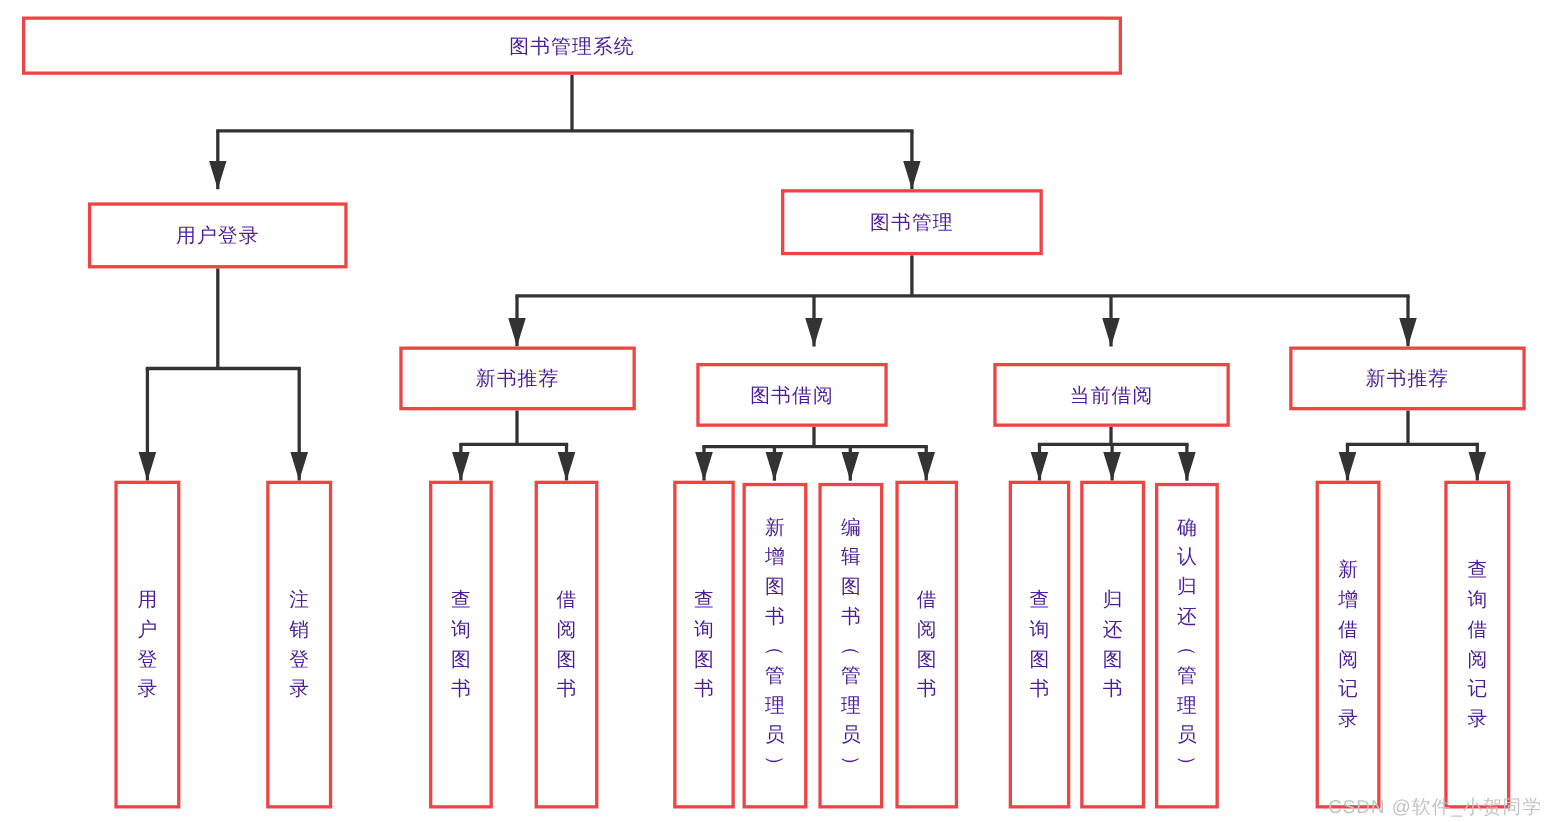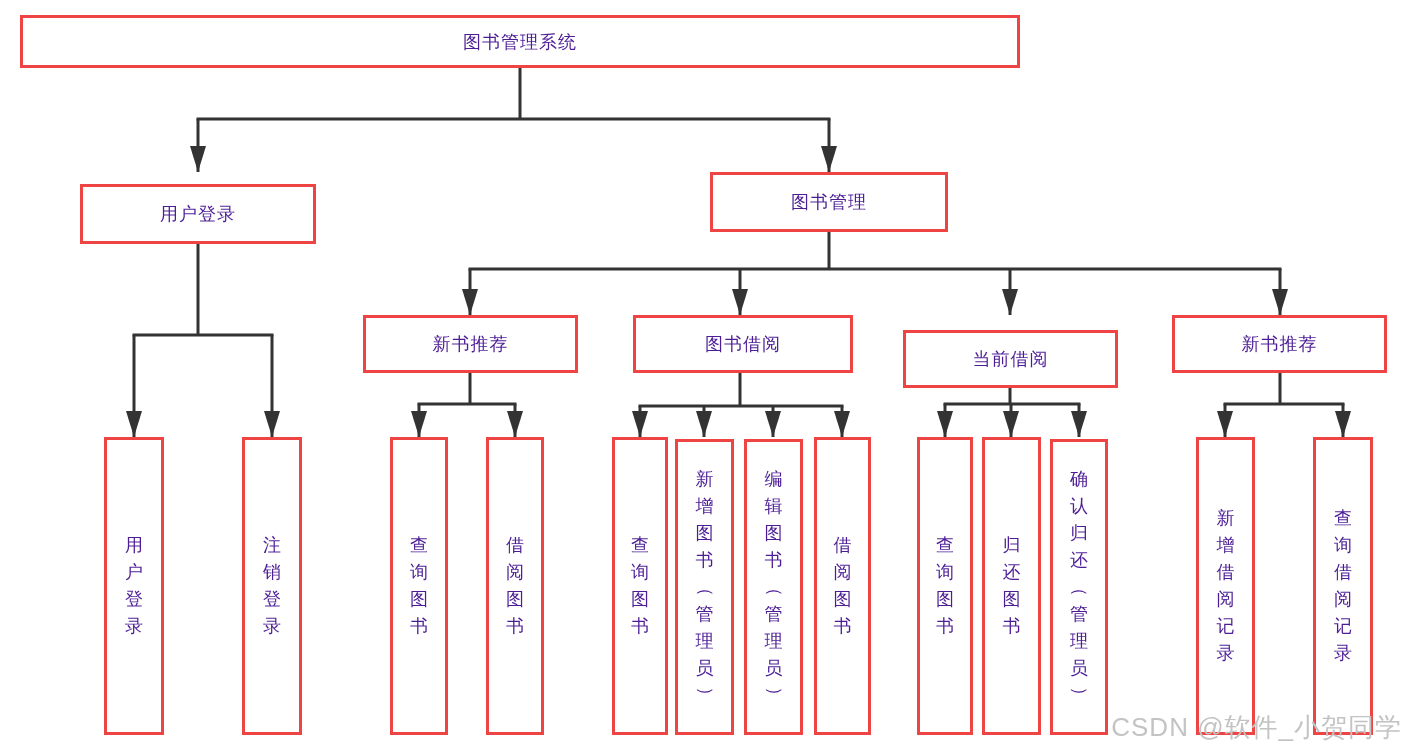--- a/index.html
+++ b/index.html
@@ -13,21 +13,21 @@
     position:absolute;box-sizing:border-box;
     background:#ffffff;border:3px solid #ef4444;
     color:#4c1d95;font-size:18px;letter-spacing:1px;
     display:flex;align-items:center;justify-content:center;
   }
   .leaf{flex-direction:column;letter-spacing:0;}
   .vchar{display:block;height:27px;line-height:27px;text-align:center;font-size:18px;}
   .paren{transform:rotate(90deg);}
   #watermark{
     position:absolute;right:3px;bottom:2px;
-    color:#c3c3c3;font-size:26px;letter-spacing:1px;white-space:nowrap;
+    color:#c3c3c3;font-size:17px;letter-spacing:1px;white-space:nowrap;
   }
 </style>
 </head>
 <body>
 
 <svg id="connector-svg" viewBox="0 0 1405 747" xmlns="http://www.w3.org/2000/svg">
   <defs>
     <marker id="arrow" markerUnits="userSpaceOnUse" markerWidth="26" markerHeight="18" refX="26" refY="9" orient="auto">
       <path d="M0,1 L26,9 L0,17 Z" fill="#333333"></path>
     </marker>
@@ -75,21 +75,21 @@
     <line x1="1343" y1="404" x2="1343" y2="437" marker-end="url(#arrow)"></line>
   </g>
 </svg>
 
 <div class="node" style="left:20px;top:15px;width:1000px;height:53px;">图书管理系统</div>
 
 <div class="node" style="left:80px;top:184px;width:236px;height:60px;">用户登录</div>
 <div class="node" style="left:710px;top:172px;width:238px;height:60px;">图书管理</div>
 
 <div class="node" style="left:363px;top:315px;width:215px;height:58px;">新书推荐</div>
-<div class="node" style="left:633px;top:315px;width:220px;height:58px;">图书借阅</div>
+<div class="node" style="left:633px;top:330px;width:174px;height:58px;">图书借阅</div>
 <div class="node" style="left:903px;top:315px;width:215px;height:58px;margin-top:15px;">当前借阅</div>
 <div class="node" style="left:1172px;top:315px;width:215px;height:58px;">新书推荐</div>
 
 <div class="node leaf" style="left:104px;top:437px;width:60px;height:298px;">
     <span class="vchar">用</span>
     <span class="vchar">户</span>
     <span class="vchar">登</span>
     <span class="vchar">录</span>
   </div>
 <div class="node leaf" style="left:242px;top:437px;width:60px;height:298px;">

